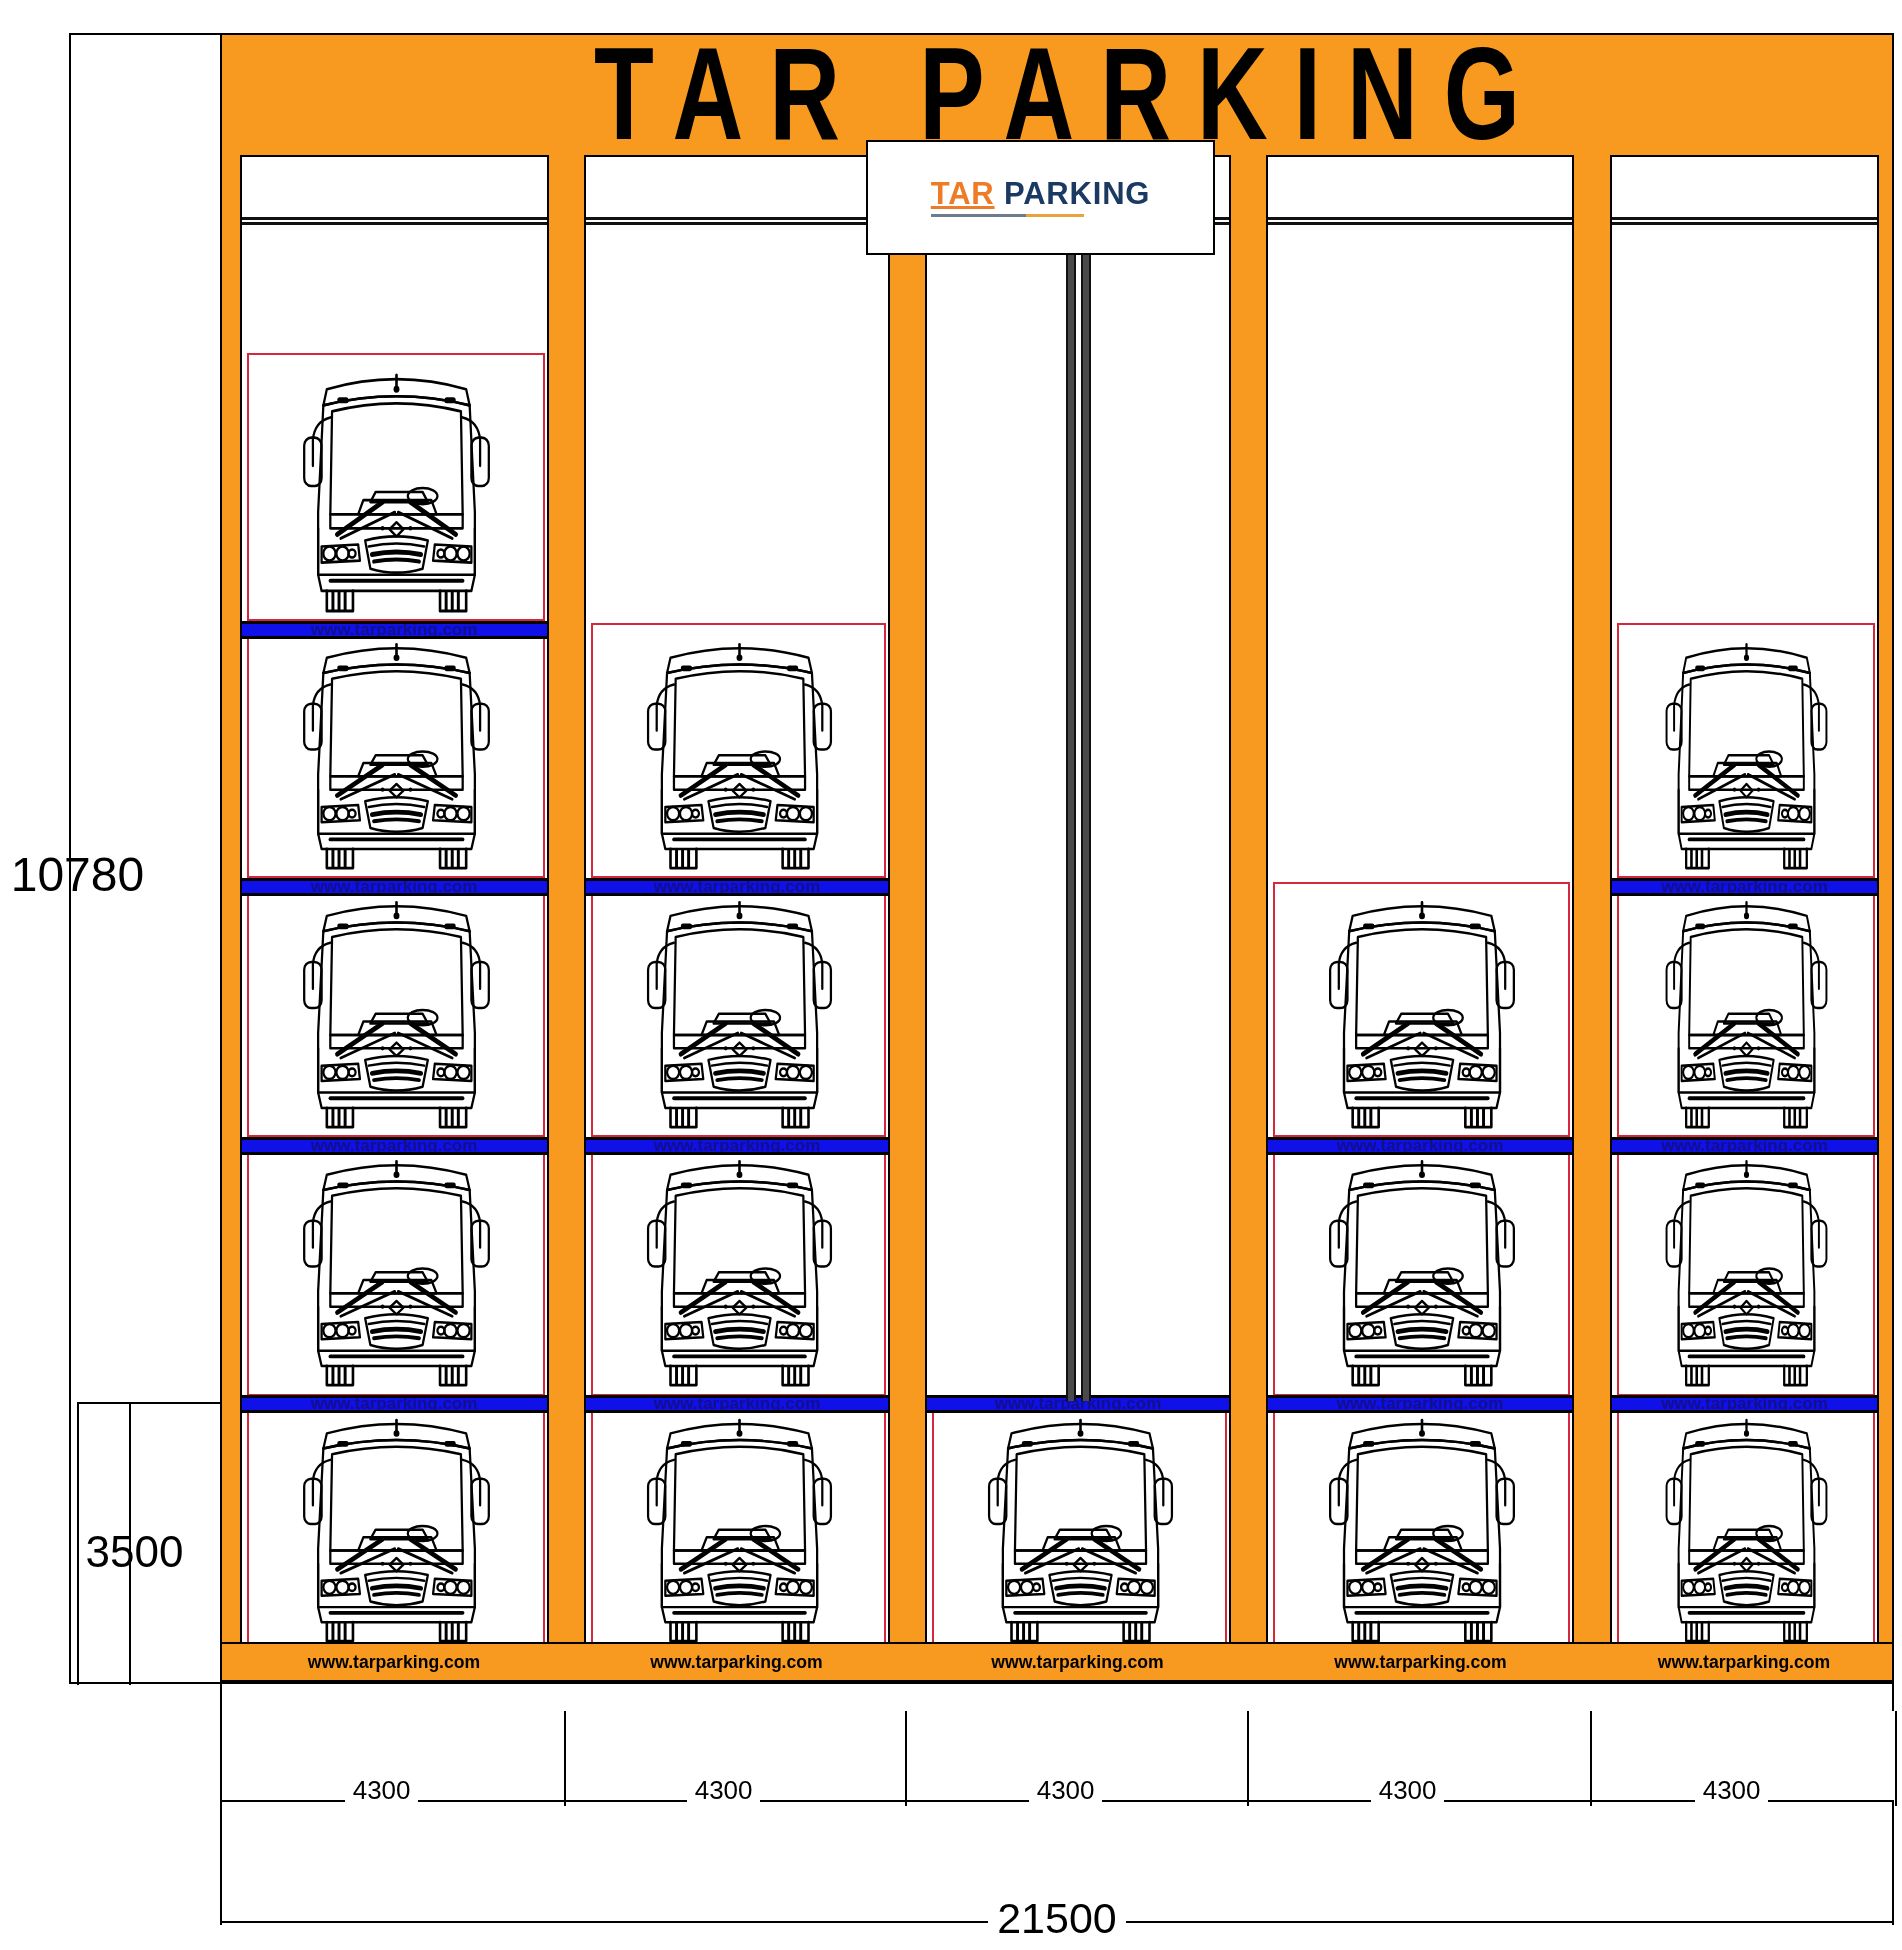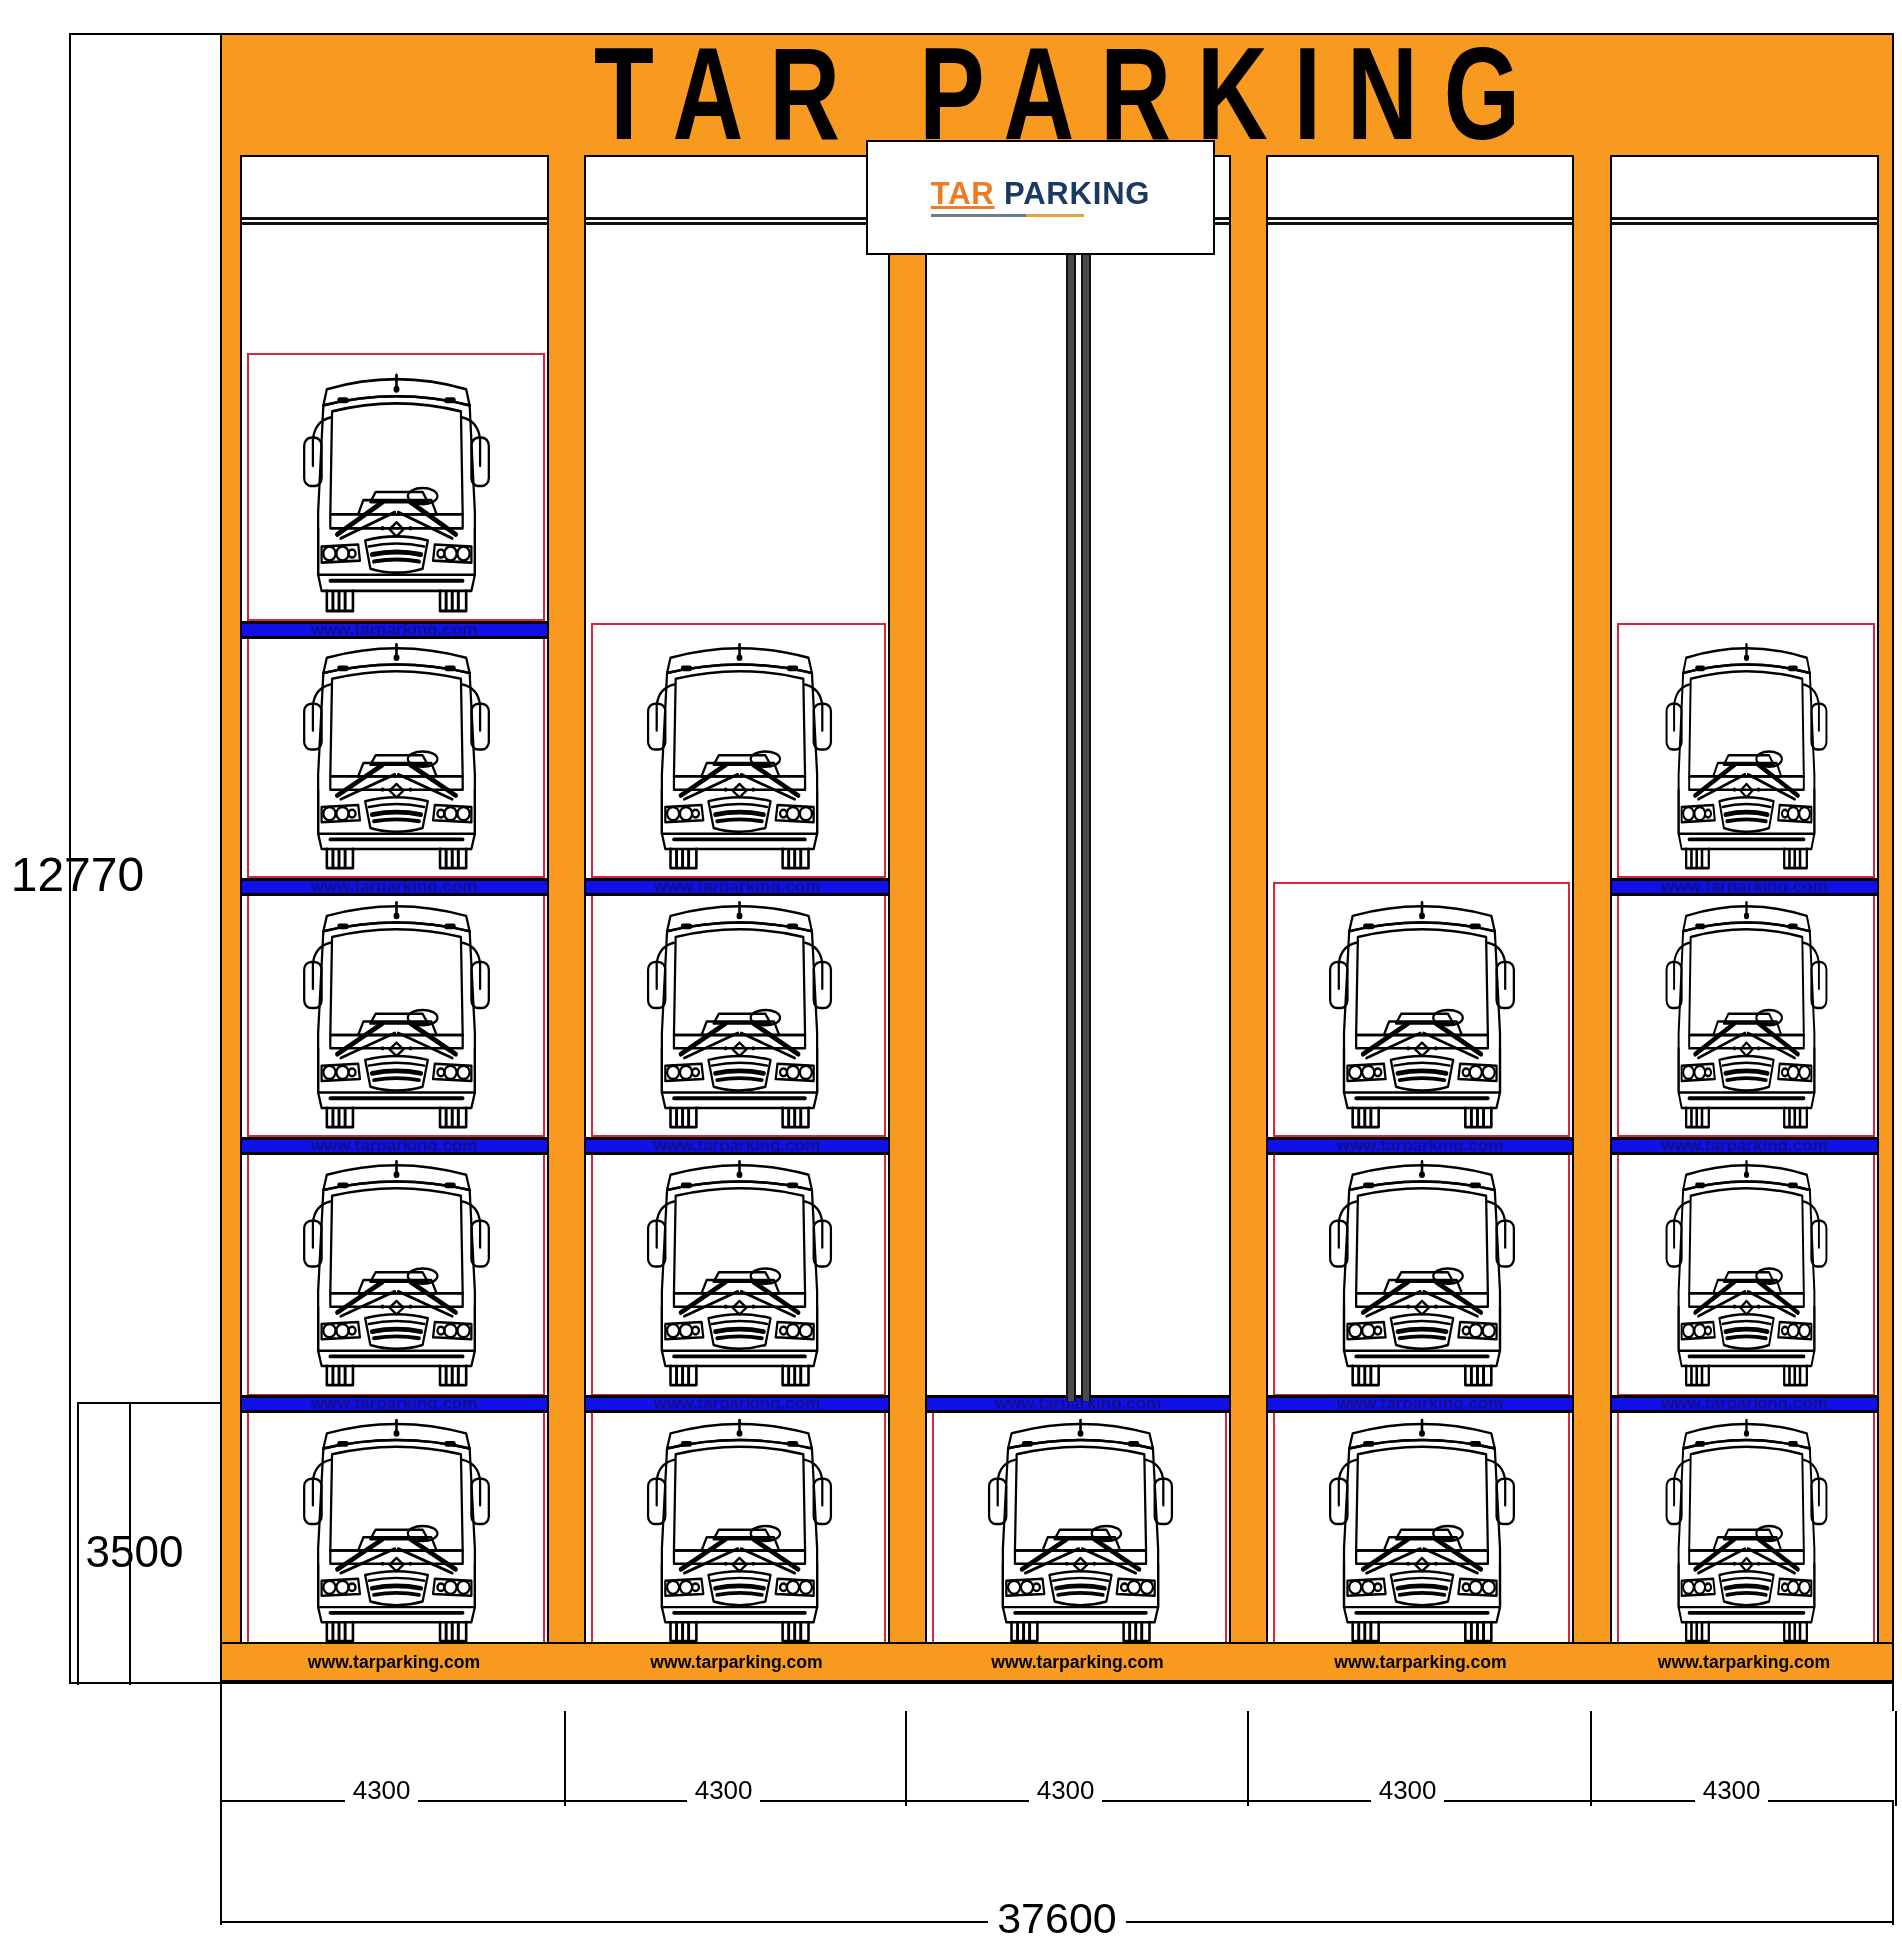--- a/index.html
+++ b/index.html
@@ -157,42 +157,42 @@
 </style>
 </head>
 <body>
 
 <div id="stage">
 
   <div id="dims">
       <div class="dimline dim-v" style="left: 69px; top: 33px; height: 1651px;"></div>
       <div class="dimline dim-h" style="left: 69px; top: 33px; width: 153px;"></div>
       <div class="dimline dim-h" style="left: 69px; top: 1682px; width: 153px;"></div>
-      <div class="dimtext vtotal" style="left: 6.1px; top: 851px; background: transparent;">12770</div>
+      <div class="dimtext vtotal" style="left: 6.1px; top: 851px; background: transparent;">10780</div>
       <div class="dimline dim-v" style="left: 129px; top: 1402px; height: 283px;"></div>
       <div class="dimline dim-h" style="left: 77px; top: 1402px; width: 146px;"></div>
       <div class="dimline dim-h" style="left: 77px; top: 1682px; width: 146px;"></div>
       <div class="dimline dim-v" style="left: 77px; top: 1402px; height: 283px;"></div>
       <div class="dimtext vsub" style="left: 81px; top: 1530px; background: transparent;">3500</div>
       <div class="dimline dim-h" style="left: 220px; top: 1800px; width: 1674px;"></div>
       <div class="dimline dim-v" style="left: 220px; top: 1711px; height: 95px;"></div>
       <div class="dimline dim-v" style="left: 564px; top: 1711px; height: 95px;"></div>
       <div class="dimline dim-v" style="left: 905px; top: 1711px; height: 95px;"></div>
       <div class="dimline dim-v" style="left: 1247px; top: 1711px; height: 95px;"></div>
       <div class="dimline dim-v" style="left: 1590px; top: 1711px; height: 95px;"></div>
       <div class="dimline dim-v" style="left: 1895px; top: 1711px; height: 95px;"></div>
       <div class="dimtext hcol" style="left: 345px; top: 1777px;">4300</div>
       <div class="dimtext hcol" style="left: 687px; top: 1777px;">4300</div>
       <div class="dimtext hcol" style="left: 1029px; top: 1777px;">4300</div>
       <div class="dimtext hcol" style="left: 1371px; top: 1777px;">4300</div>
       <div class="dimtext hcol" style="left: 1695px; top: 1777px;">4300</div>
       <div class="dimline dim-h" style="left: 220px; top: 1921px; width: 1674px;"></div>
       <div class="dimline dim-v" style="left: 220px; top: 1800px; height: 125px;"></div>
       <div class="dimline dim-v" style="left: 1892px; top: 1800px; height: 125px;"></div>
-      <div class="dimtext htotal" style="left: 988px; top: 1897px;">37600</div>
+      <div class="dimtext htotal" style="left: 988px; top: 1897px;">21500</div>
       <div class="dimline dim-v" style="left: 220px; top: 1684px; height: 27px;"></div>
       <div class="dimline dim-v" style="left: 1892px; top: 1684px; height: 27px;"></div>
     </div>
 
   <div id="structure" style="left: 220px; top: 33px; width: 1674px; height: 1651px;">
 
     <div id="banner" style="height: 115px;">
       <div id="banner-text">TAR PARKING</div>
     </div>
 

